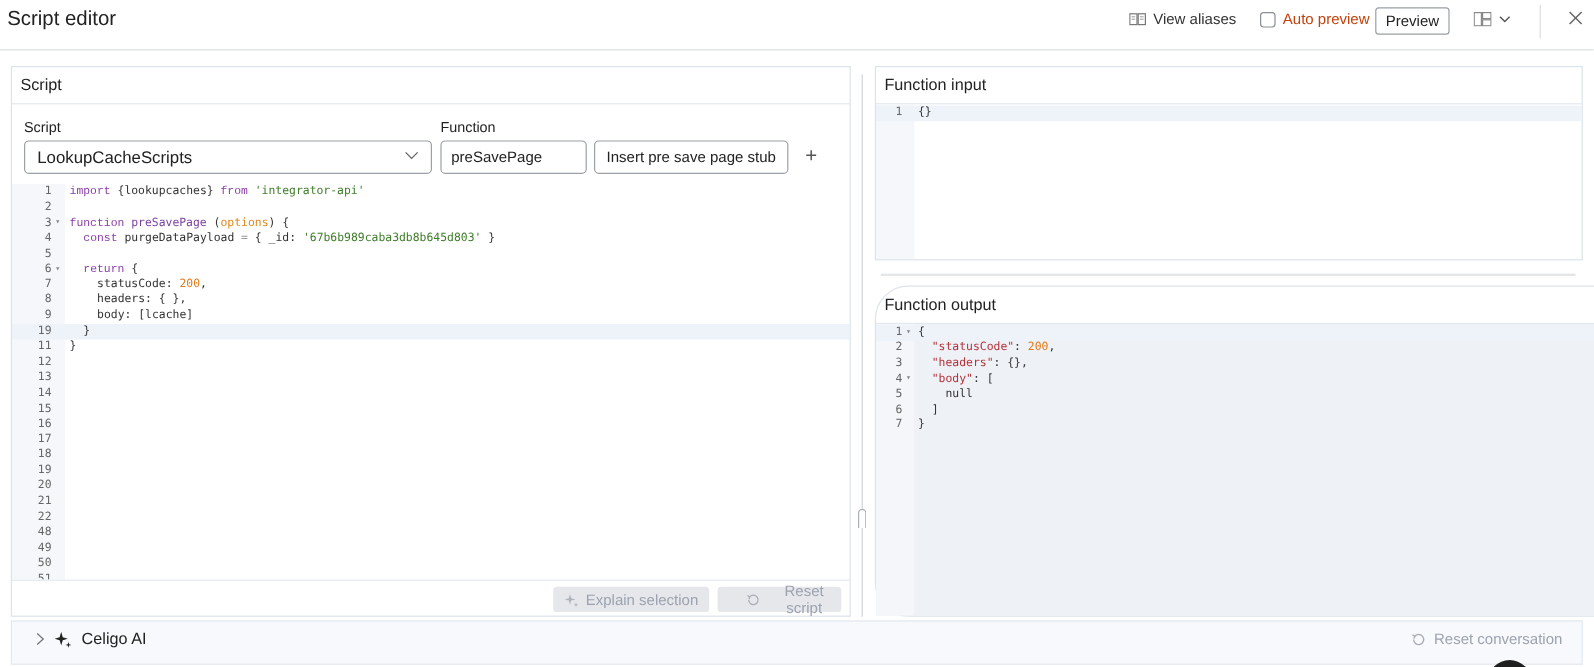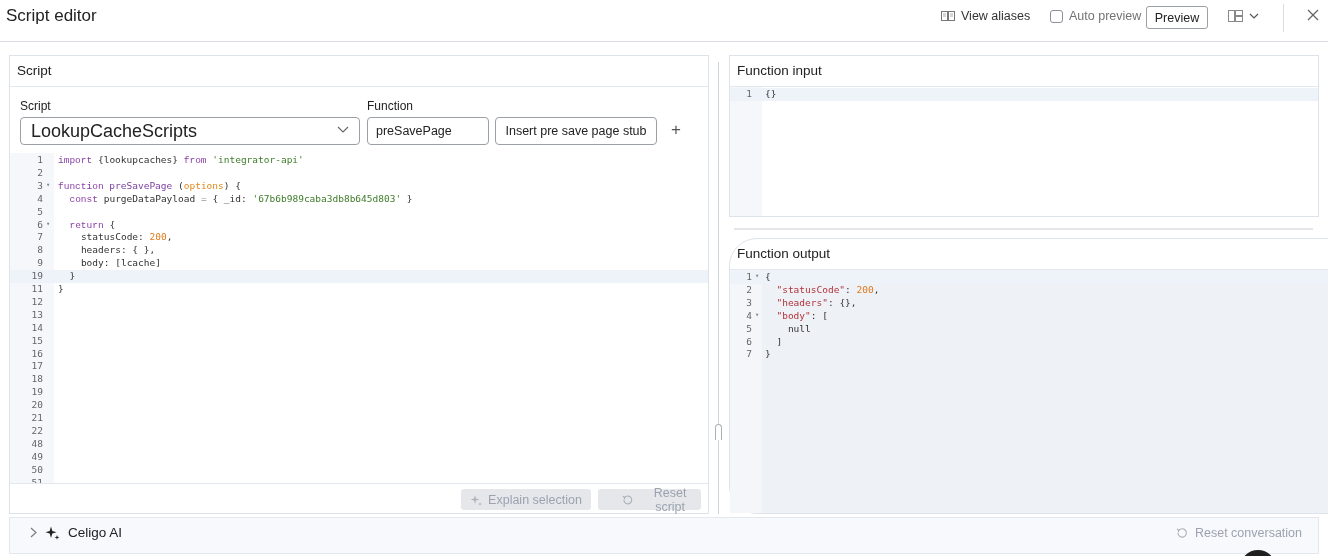--- a/index.html
+++ b/index.html
@@ -1,32 +1,32 @@
 <!DOCTYPE html>
 <html><head>
 <meta charset="utf-8">
 <style>
   * { box-sizing: border-box; margin: 0; padding: 0; }
   html, body { width: 1328px; height: 556px; overflow: hidden; background: #ffffff; font-family: "Liberation Sans", sans-serif; color: #1f2328; }
   .header { position: absolute; left: 0; top: 0; width: 1328px; height: 42px; border-bottom: 1px solid #d9dde3; background: #fff; }
   .header .title { position: absolute; left: 6px; top: 6px; font-size: 17px; color: #222; }
   .hdr-aliases { position: absolute; left: 941px; top: 9px; display: flex; align-items: center; gap: 6px; font-size: 12.5px; cursor: pointer; color: #333; }
   .hdr-aliases svg { width: 14px; height: 12px; }
-  .hdr-auto { position: absolute; left: 1050px; top: 9px; display: flex; align-items: center; gap: 6px; font-size: 12.5px; color: #737373; }
+  .hdr-auto { position: absolute; left: 1050px; top: 9px; display: flex; align-items: center; gap: 6px; font-size: 12.5px; color: #c2410c; }
   .checkbox { width: 13px; height: 13px; border: 1px solid #8a8f98; border-radius: 3px; background: #fff; display: inline-block; }
   .btn-preview { position: absolute; left: 1146px; top: 6px; width: 62px; height: 23px; border: 1px solid #9aa0a6; border-radius: 3px; background: #fff; font-size: 12.5px; color: #222; display: flex; align-items: center; justify-content: center; font-family: "Liberation Sans", sans-serif; }
   .layout-toggle { position: absolute; left: 1228px; top: 10px; display: flex; align-items: center; gap: 6px; }
   .hdr-sep { position: absolute; left: 1283px; top: 4px; width: 1px; height: 28px; background: #d9dde3; }
   .close-x { position: absolute; left: 1305px; top: 7px; width: 16px; height: 16px; }
 
   .panel { position: absolute; border: 1px solid #dde3ea; background: #fff; }
   .panel-head { height: 31px; border-bottom: 1px solid #e3e8ef; padding-left: 7px; font-size: 13.5px; line-height: 30px; color: #222; }
   #script-panel { left: 9px; top: 55px; width: 700px; height: 459px; }
   .lbl { position: absolute; font-size: 12px; color: #222; }
-  .select-box { position: absolute; left: 10px; top: 61px; width: 340px; height: 28px; border: 1px solid #9aa0a6; border-radius: 4px; font-size: 18px; padding-left: 10px; line-height: 26px; color: #222; }
+  .select-box { position: absolute; left: 10px; top: 61px; width: 340px; height: 28px; border: 1px solid #9aa0a6; border-radius: 4px; font-size: 14px; padding-left: 10px; line-height: 26px; color: #222; }
   .select-box .chev { position: absolute; right: 10px; top: 8px; width: 12px; height: 8px; }
   .func-input { position: absolute; left: 357px; top: 61px; width: 122px; height: 28px; border: 1px solid #9aa0a6; border-radius: 4px; font-size: 12.5px; padding-left: 8px; line-height: 26px; color: #222; background: #fff; font-family: "Liberation Sans", sans-serif; }
   .btn-stub { position: absolute; left: 485px; top: 61px; width: 162px; height: 28px; border: 1px solid #9aa0a6; border-radius: 4px; background: #fff; font-size: 12.5px; color: #222; display: flex; align-items: center; justify-content: center; font-family: "Liberation Sans", sans-serif; }
   .plus { position: absolute; left: 661px; top: 64px; font-size: 17px; color: #555; }
 
   .editor { position: absolute; left: 0; top: 97px; width: 698px; height: 330px; overflow: hidden; font-family: "DejaVu Sans Mono", monospace; font-size: 9.5px; }
   .gutter { position: absolute; left: 0; top: 0; width: 44px; height: 100%; background: #f6f7fb; }
   .line { position: absolute; left: 0; height: 12.9px; width: 100%; white-space: pre; }
   .line .ln { position: absolute; left: 0; width: 33px; text-align: right; color: #666; }
   .line .fold { position: absolute; left: 36px; color: #888; font-size: 7px; top: 1px; }

